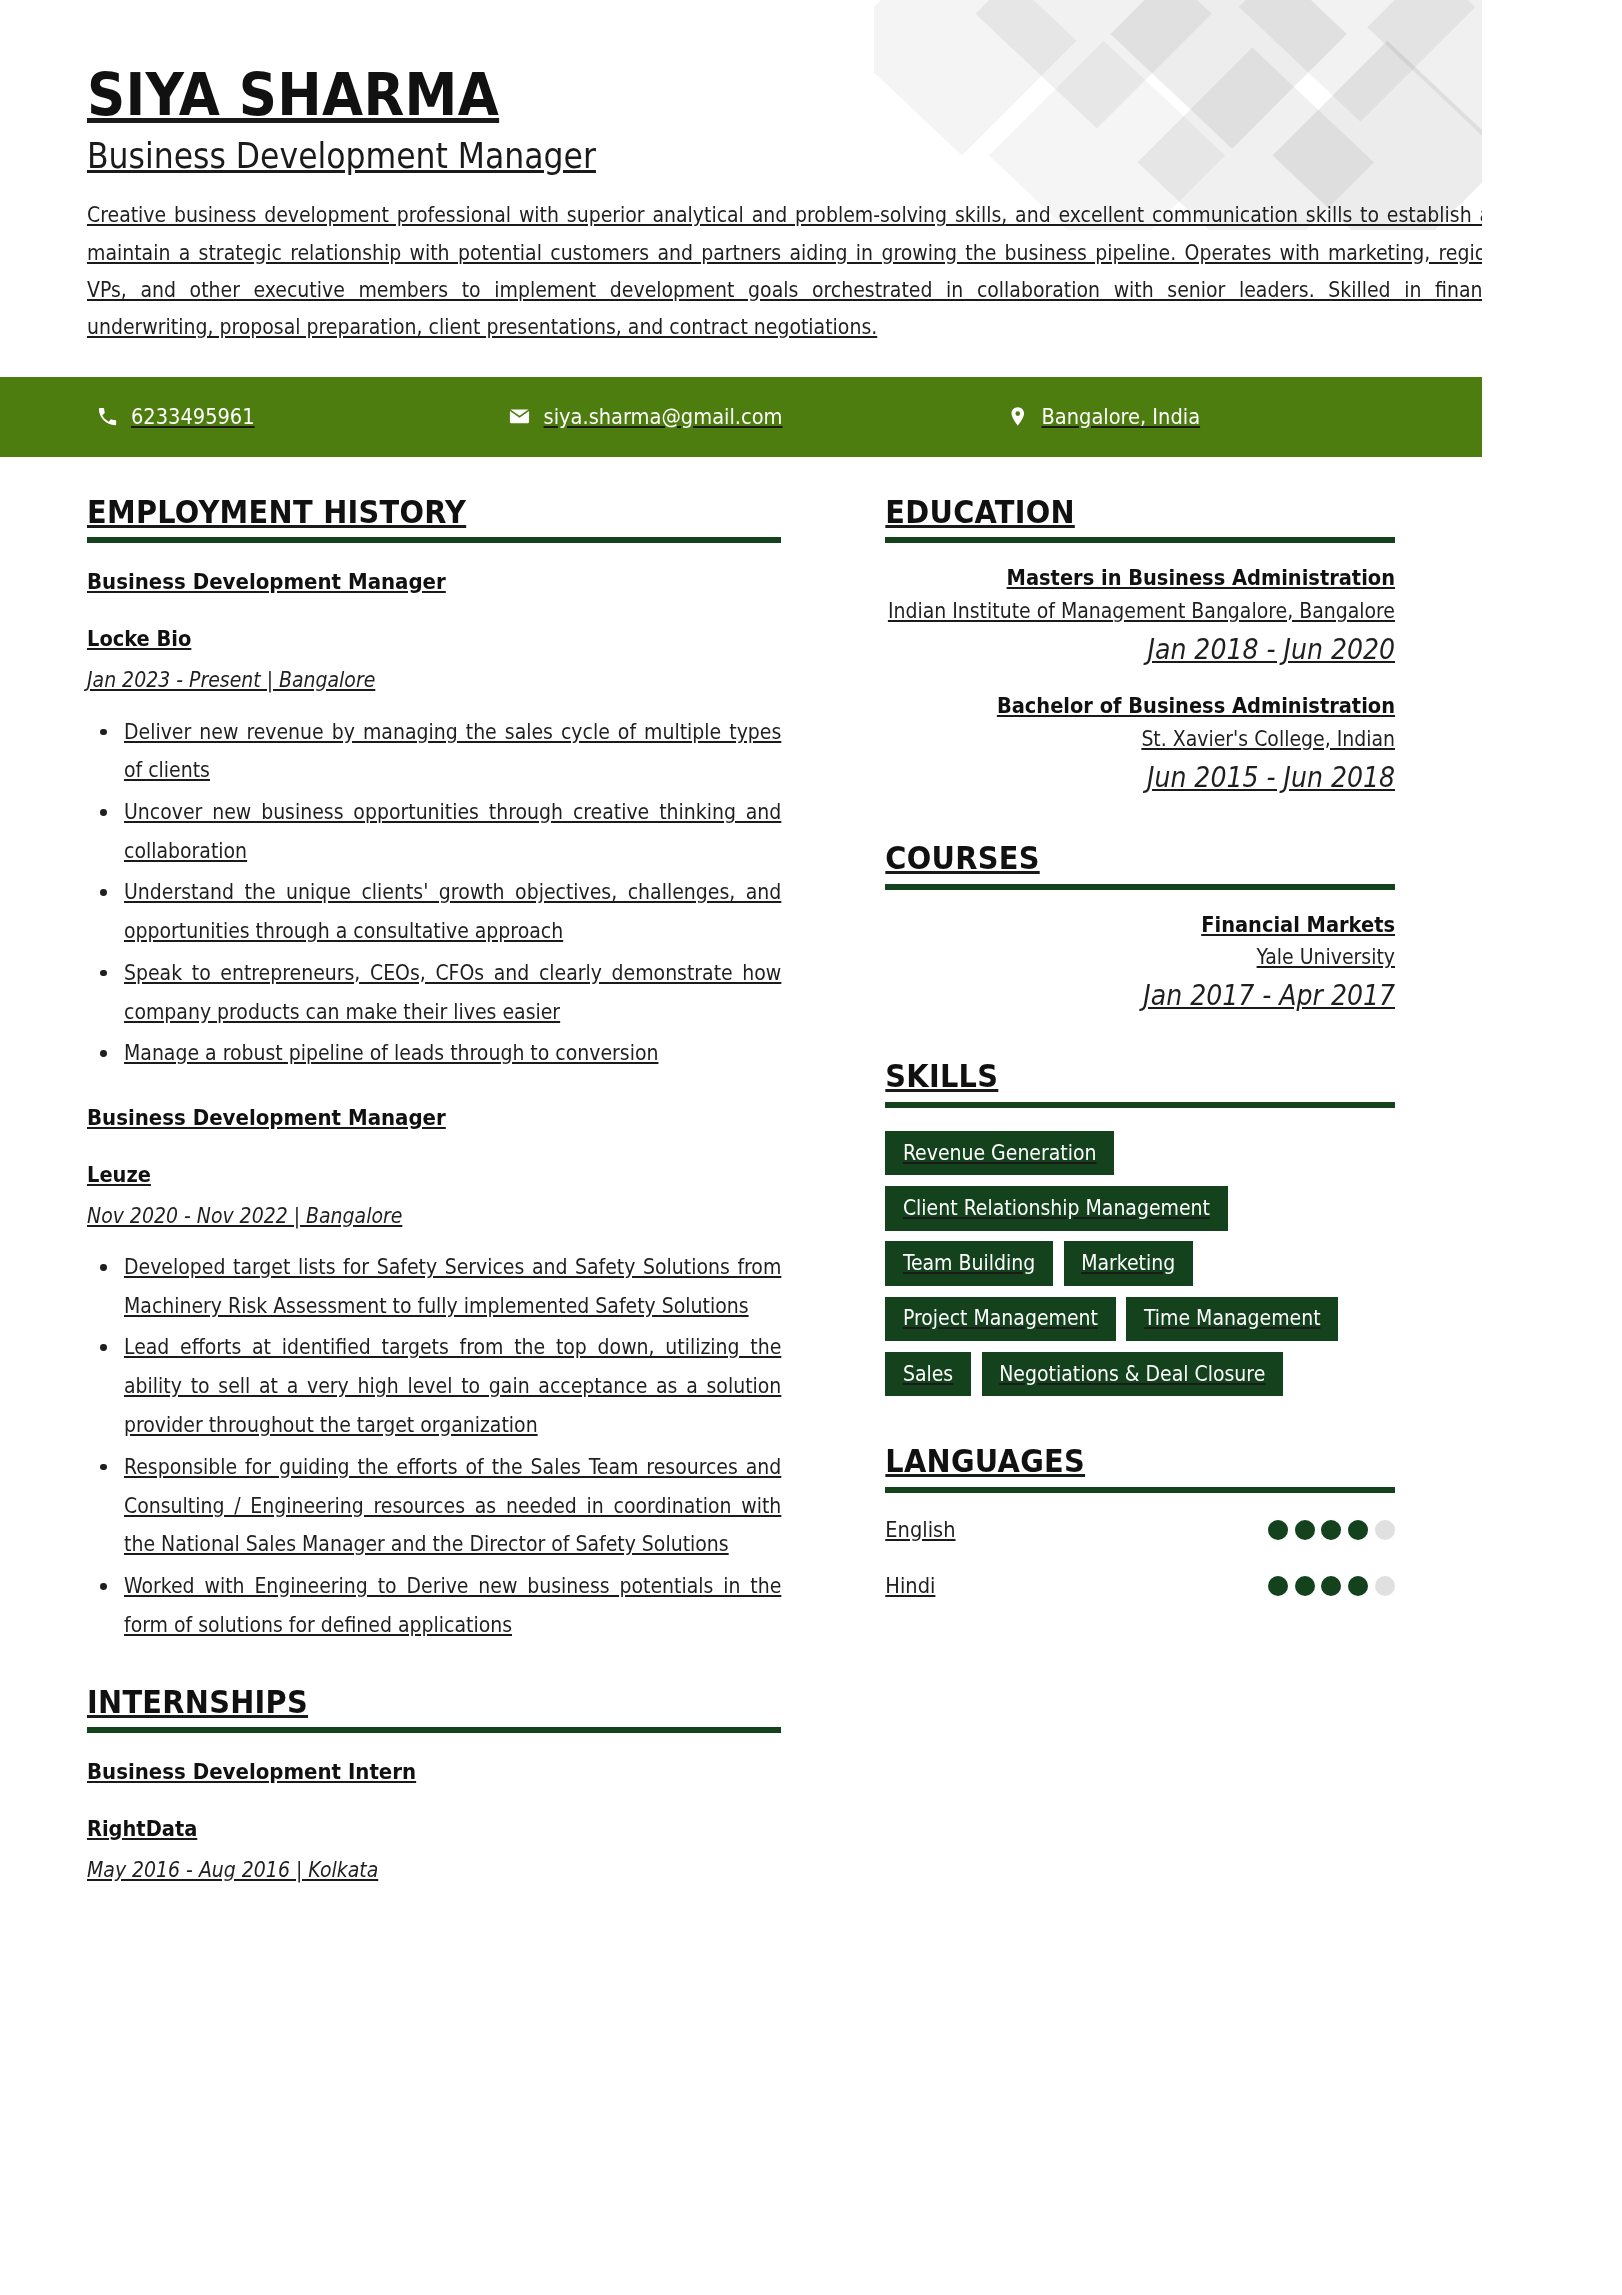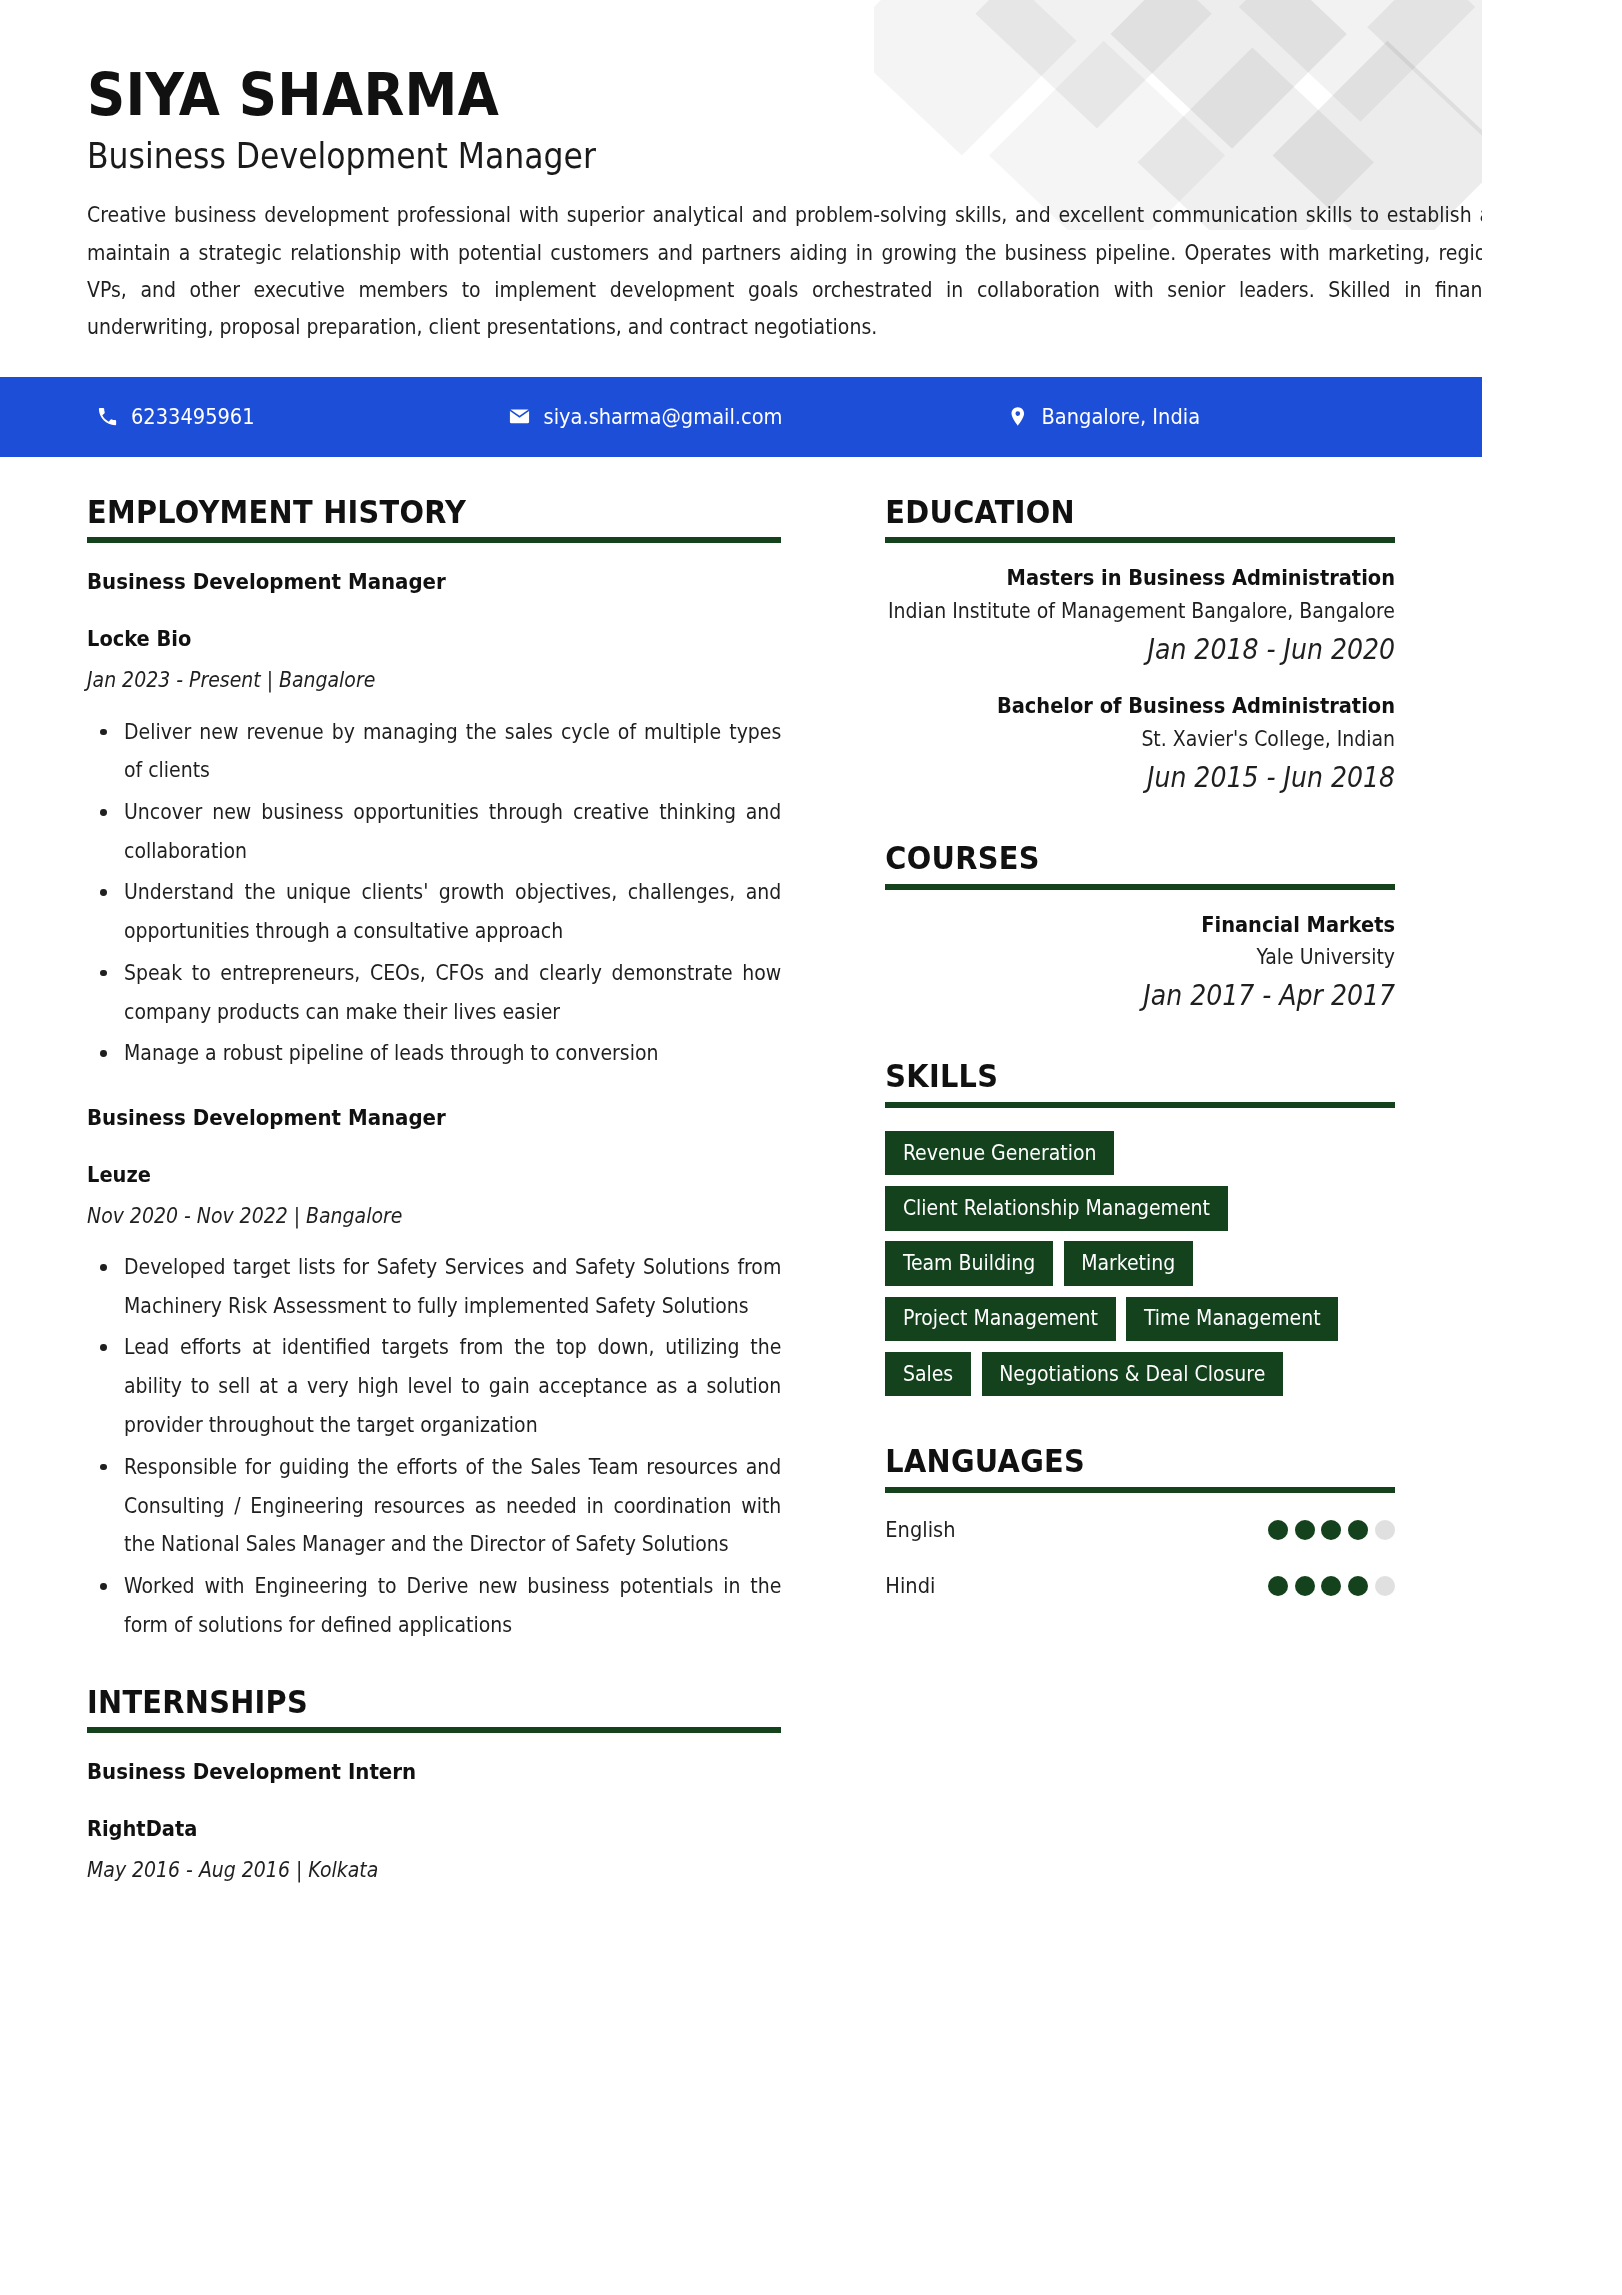--- a/index.html
+++ b/index.html
@@ -14,20 +14,21 @@
     color: #1a1a1a;
     -webkit-font-smoothing: antialiased;
   }
 
   .page {
     position: relative;
     width: 1482px;
     min-height: 2295px;
     background: #ffffff;
     overflow: hidden;
+    text-decoration: underline;
   }
 
   
   .deco {
     position: absolute;
     top: 0;
     right: 0;
     width: 608px;
     height: 230px;
     overflow: hidden;
@@ -63,21 +64,21 @@
     line-height: 1.78;
     text-align: justify;
     color: #1f1f1f;
     font-weight: 400;
   }
 
   
   .contact-bar {
     margin-top: 30px;
     width: 100%;
-    background: #1d4ed8;
+    background: #4d7c0f;
     color: #ffffff;
     height: 80px;
     display: flex;
     align-items: center;
     padding: 0 87px;
   }
   .contact-item {
     display: flex;
     align-items: center;
     font-size: 21.6px;

